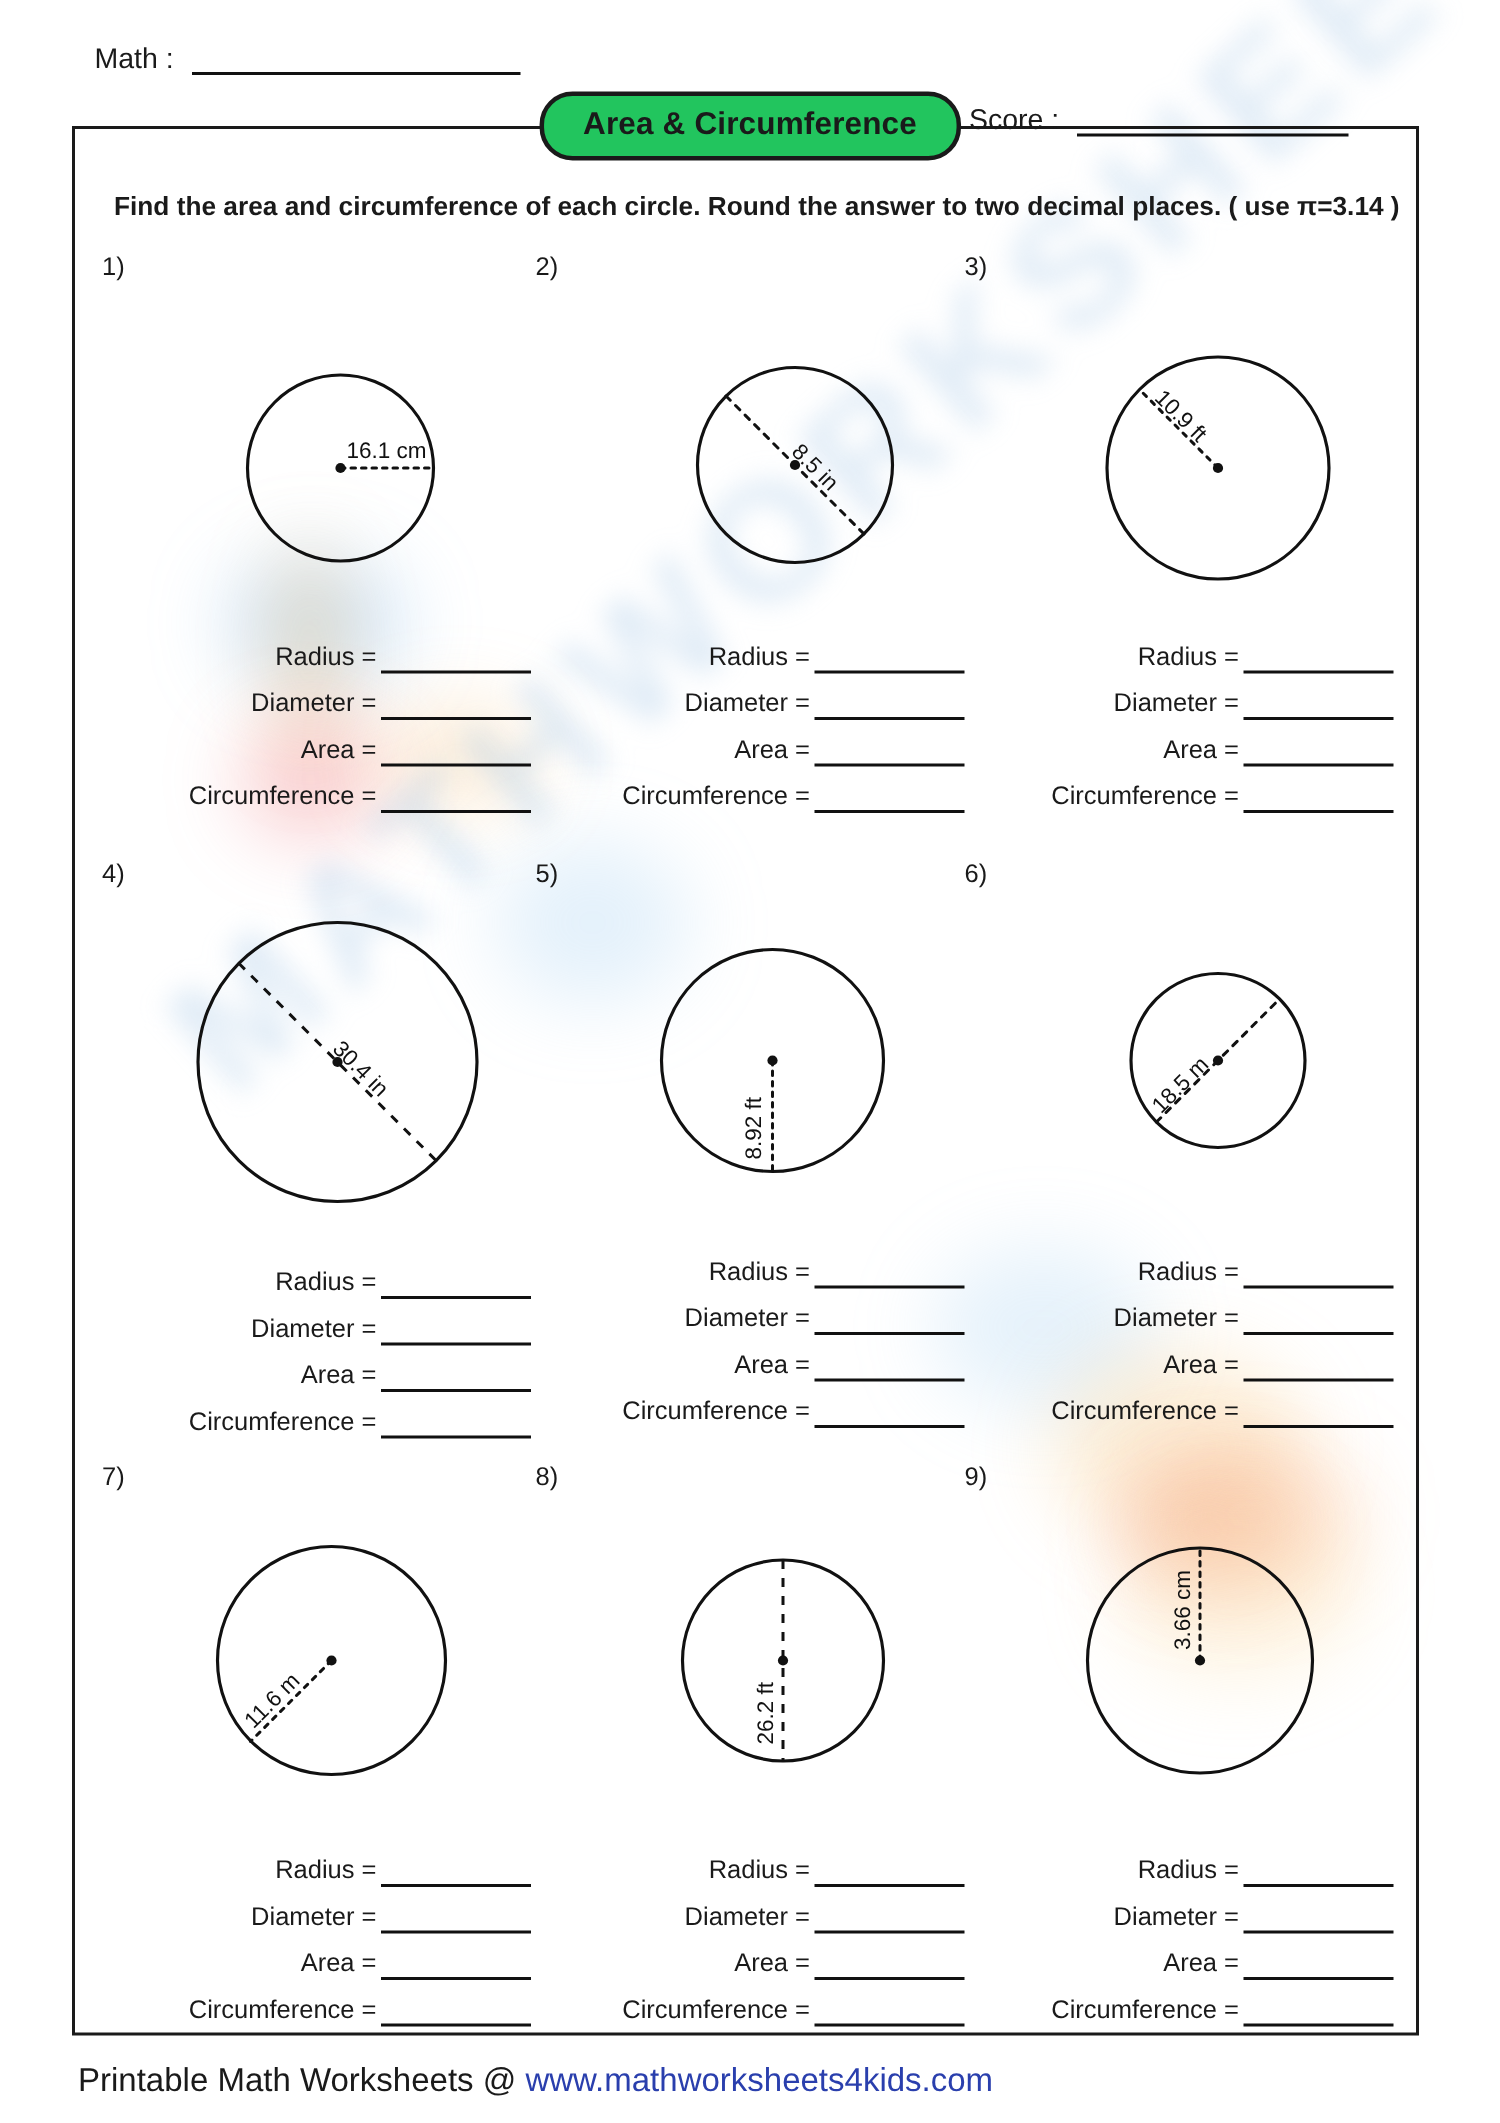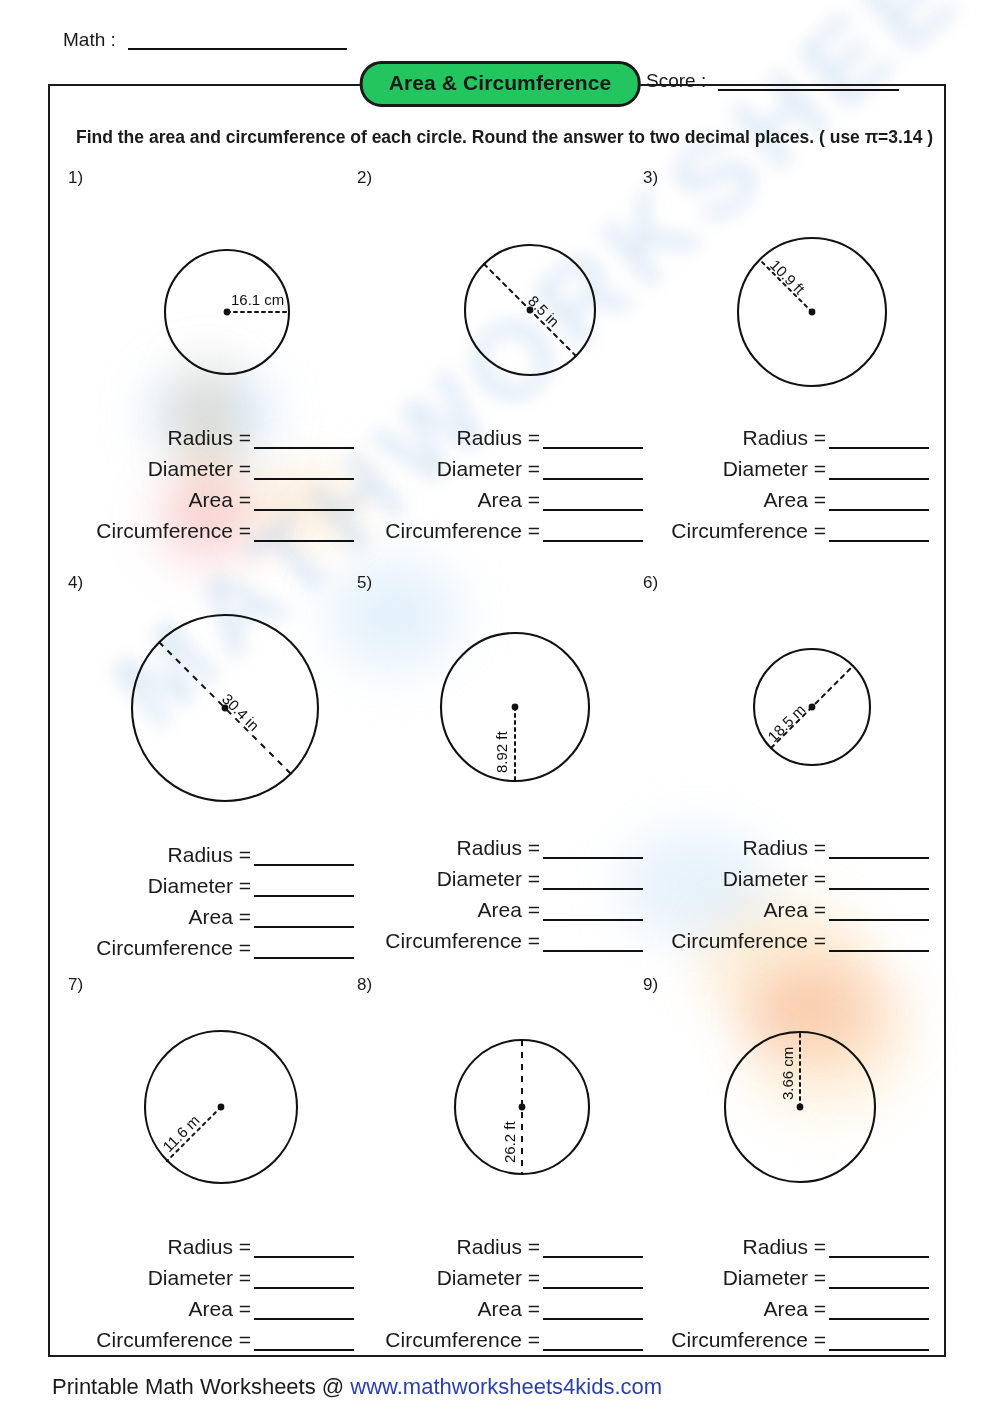--- a/index.html
+++ b/index.html
@@ -87,21 +87,21 @@
   .p-num { position: absolute; left: 0; top: 0; font-size: 17px; }
 
   .fig { position: absolute; left: 0; top: 22px; width: 286px; height: 210px; }
   .fig svg { position: absolute; left: 0; top: 0; overflow: visible; }
 
   .answers { position: absolute; left: 0; width: 286px; }
   .ans-row {
     display: flex; align-items: flex-end; justify-content: flex-end;
     height: 31px;
   }
-  .ans-label { font-size: 21px; line-height: 19px; white-space: nowrap; padding-bottom: 2px; }
+  .ans-label { font-size: 17px; line-height: 19px; white-space: nowrap; padding-bottom: 2px; }
   .ans-blank { width: 100px; border-bottom: 2px solid #111; height: 18px; margin-left: 3px; }
 
   
   .footer {
     position: absolute; left: 52px; top: 1374px;
     font-size: 22px; z-index: 3; white-space: nowrap;
   }
   .footer .url { color: #2a3fad; }
 </style>
 </head>

